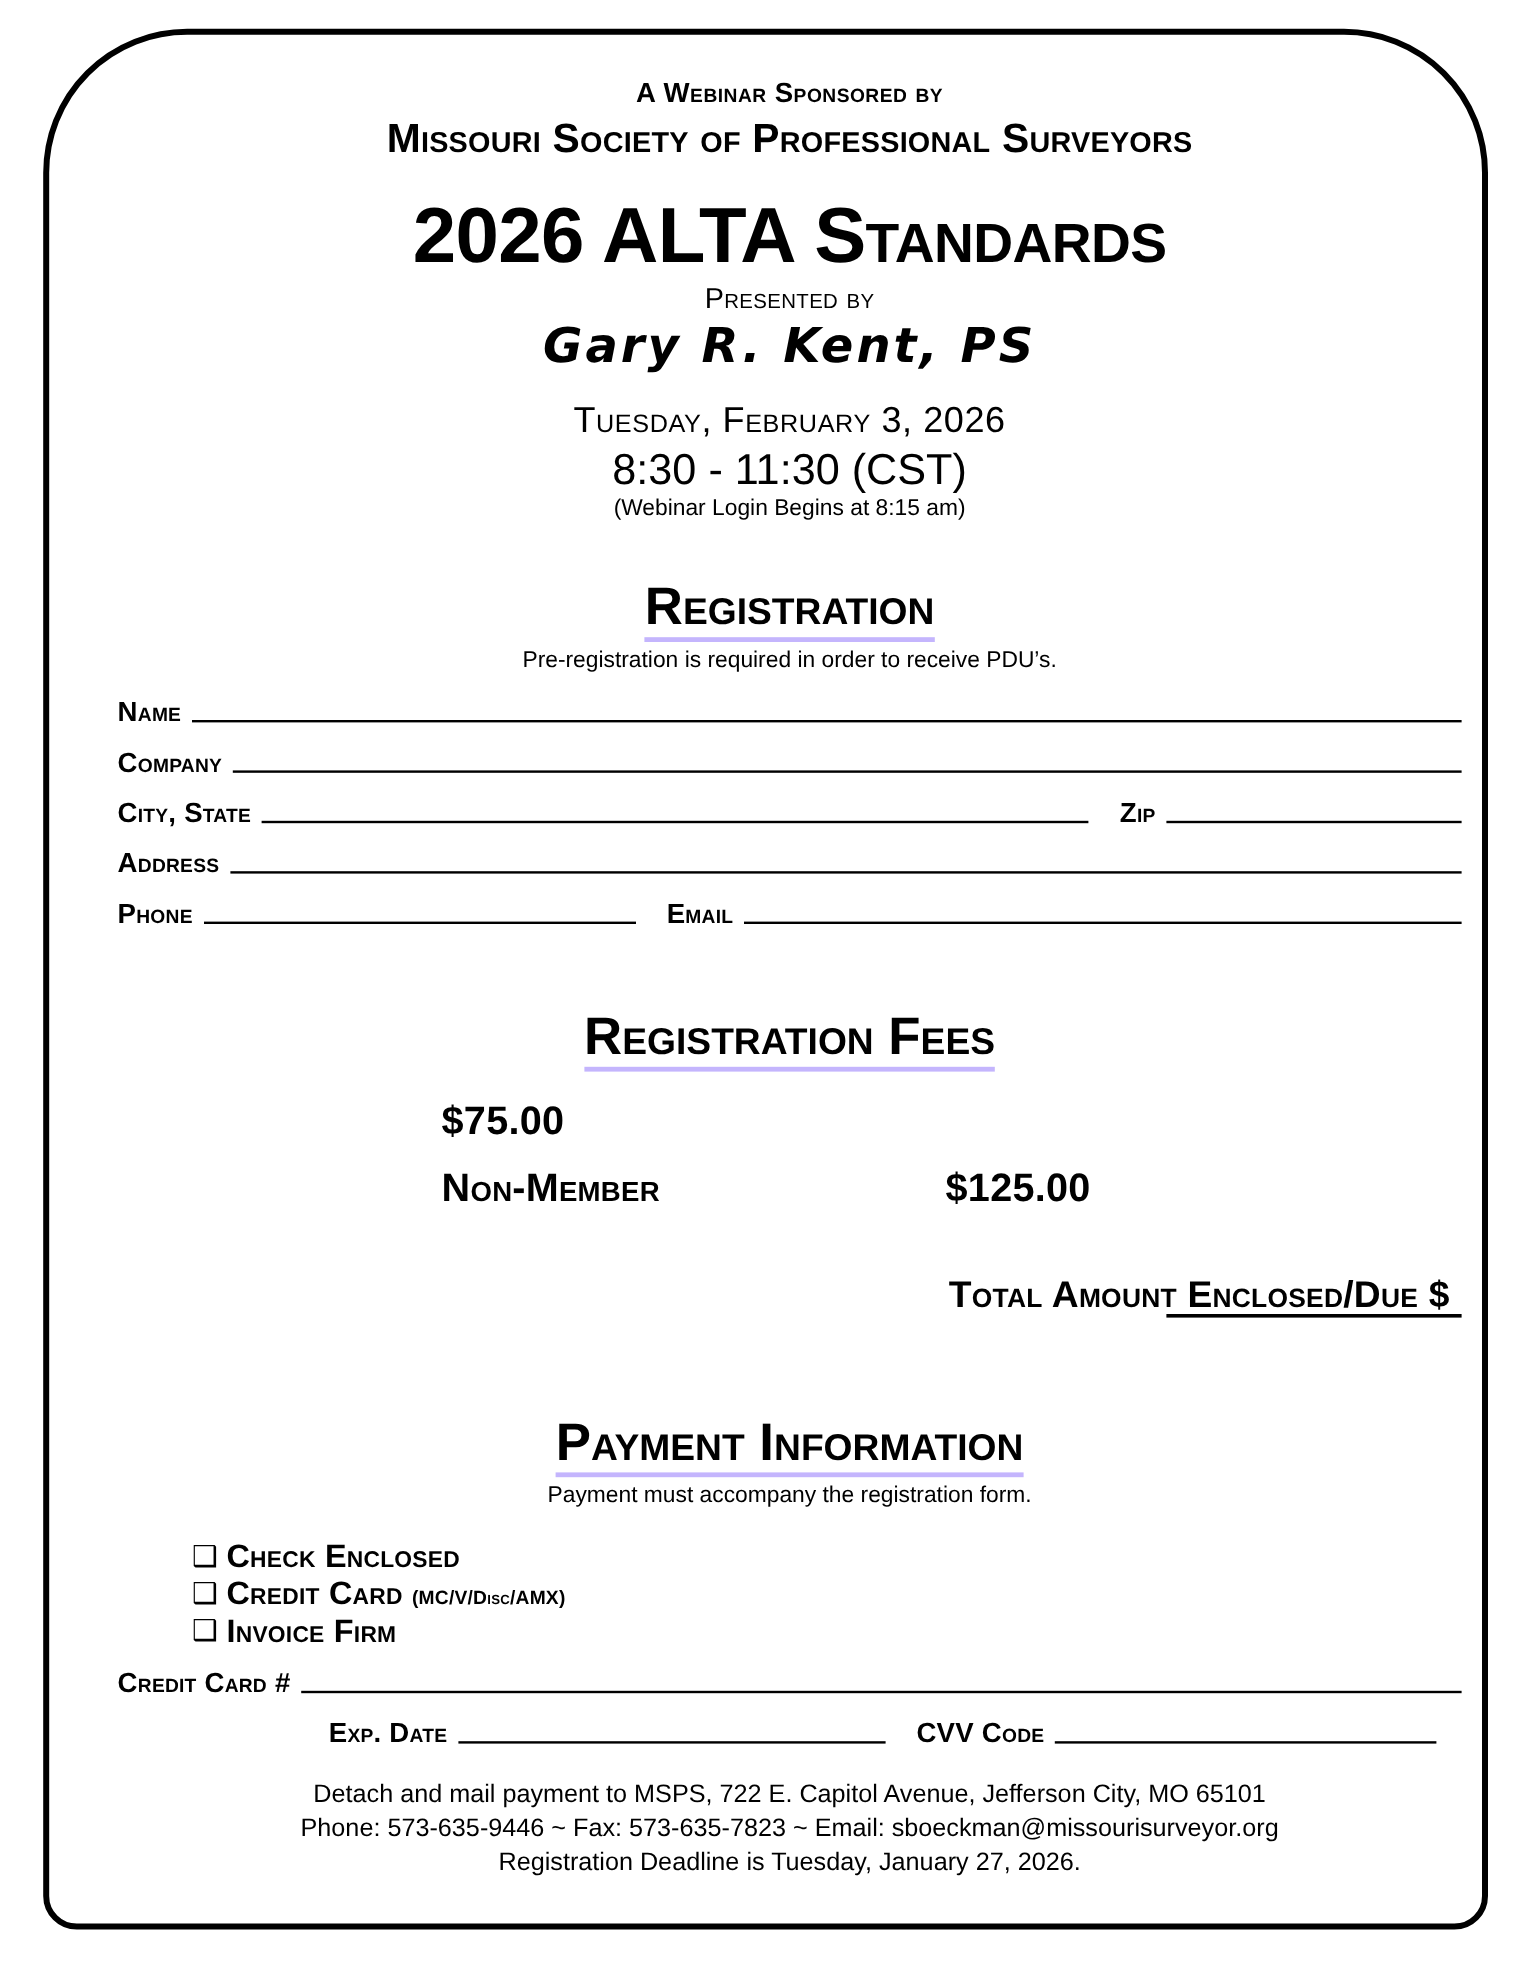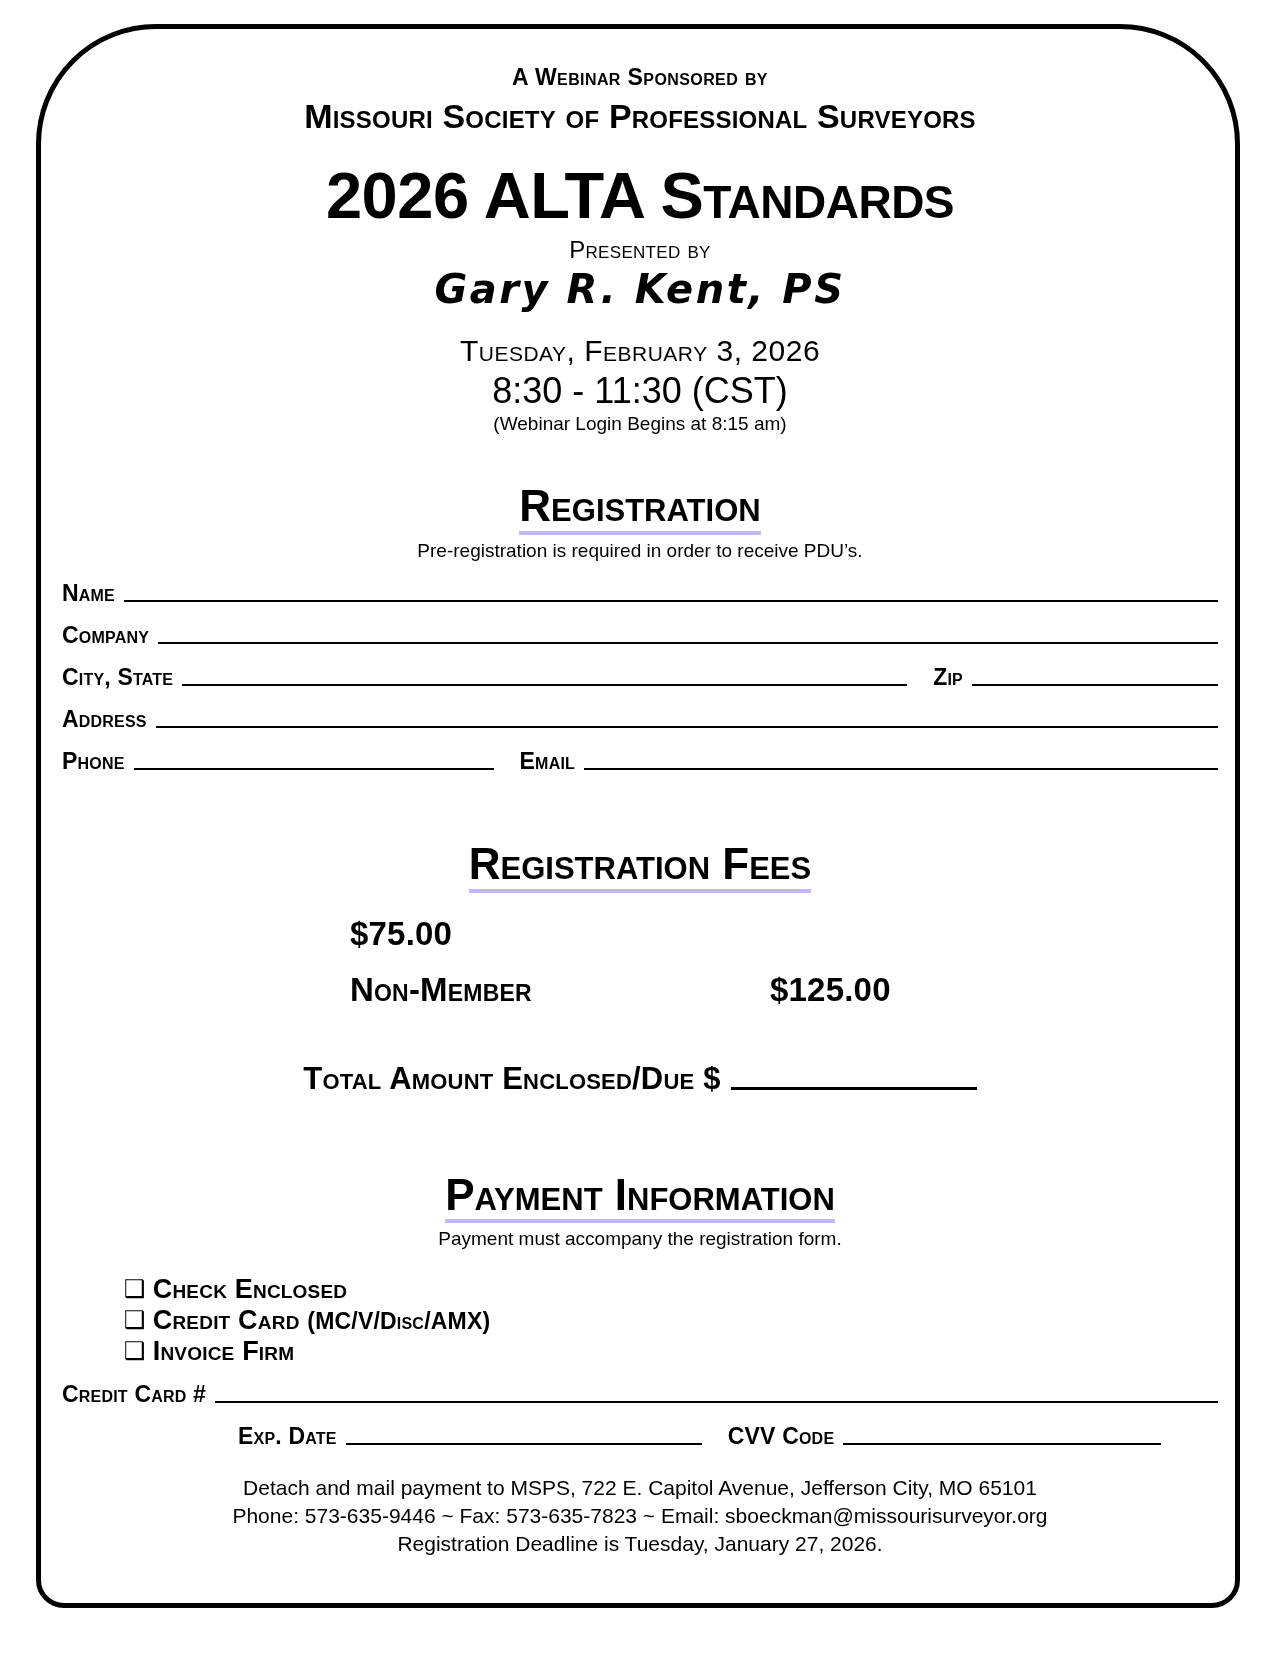--- a/index.html
+++ b/index.html
@@ -27,21 +27,21 @@
     border-radius: 120px 120px 28px 28px;
     box-sizing: border-box;
   }
 
   #sheet {
     position: absolute;
     left: 0; top: 0;
     width: 1280px;
     height: 1656px;
     box-sizing: border-box;
-    padding: 64px 62px 0 62px;
+    padding: 64px 62px 0 98px;
   }
 
   
   .sc {
     font-family: "Liberation Sans Narrow", "Liberation Sans", sans-serif;
     font-variant: small-caps;
     text-transform: none;
   }
 
   .center { text-align: center; }
@@ -170,20 +170,21 @@
     font-size: 33px;
     font-weight: bold;
     letter-spacing: 0.2px;
   }
 
   .total-row {
     display: flex;
     align-items: flex-end;
     justify-content: center;
     margin-top: 54px;
+    flex-direction: column;
   }
   .total-label {
     font-size: 31px;
     font-weight: bold;
     letter-spacing: 0.2px;
     white-space: nowrap;
     padding-right: 10px;
     line-height: 1;
   }
   .total-rule {
@@ -210,21 +211,21 @@
   }
   .box-glyph {
     font-family: "DejaVu Sans", sans-serif;
     font-size: 24px;
     font-weight: normal;
     padding-right: 7px;
     position: relative;
     top: -1px;
   }
   .opt-qualifier {
-    font-size: 23px;
+    font-size: 16px;
     font-weight: bold;
   }
 
   .cc-row { margin-top: 16px; }
   .exp-row { margin-top: 18px; padding-left: 176px; }
   .exp-row .rule.fixed-exp { flex: 0 0 356px; }
   .exp-row .rule.fixed-cvv { flex: 0 0 318px; }
 
   
   .footer {

